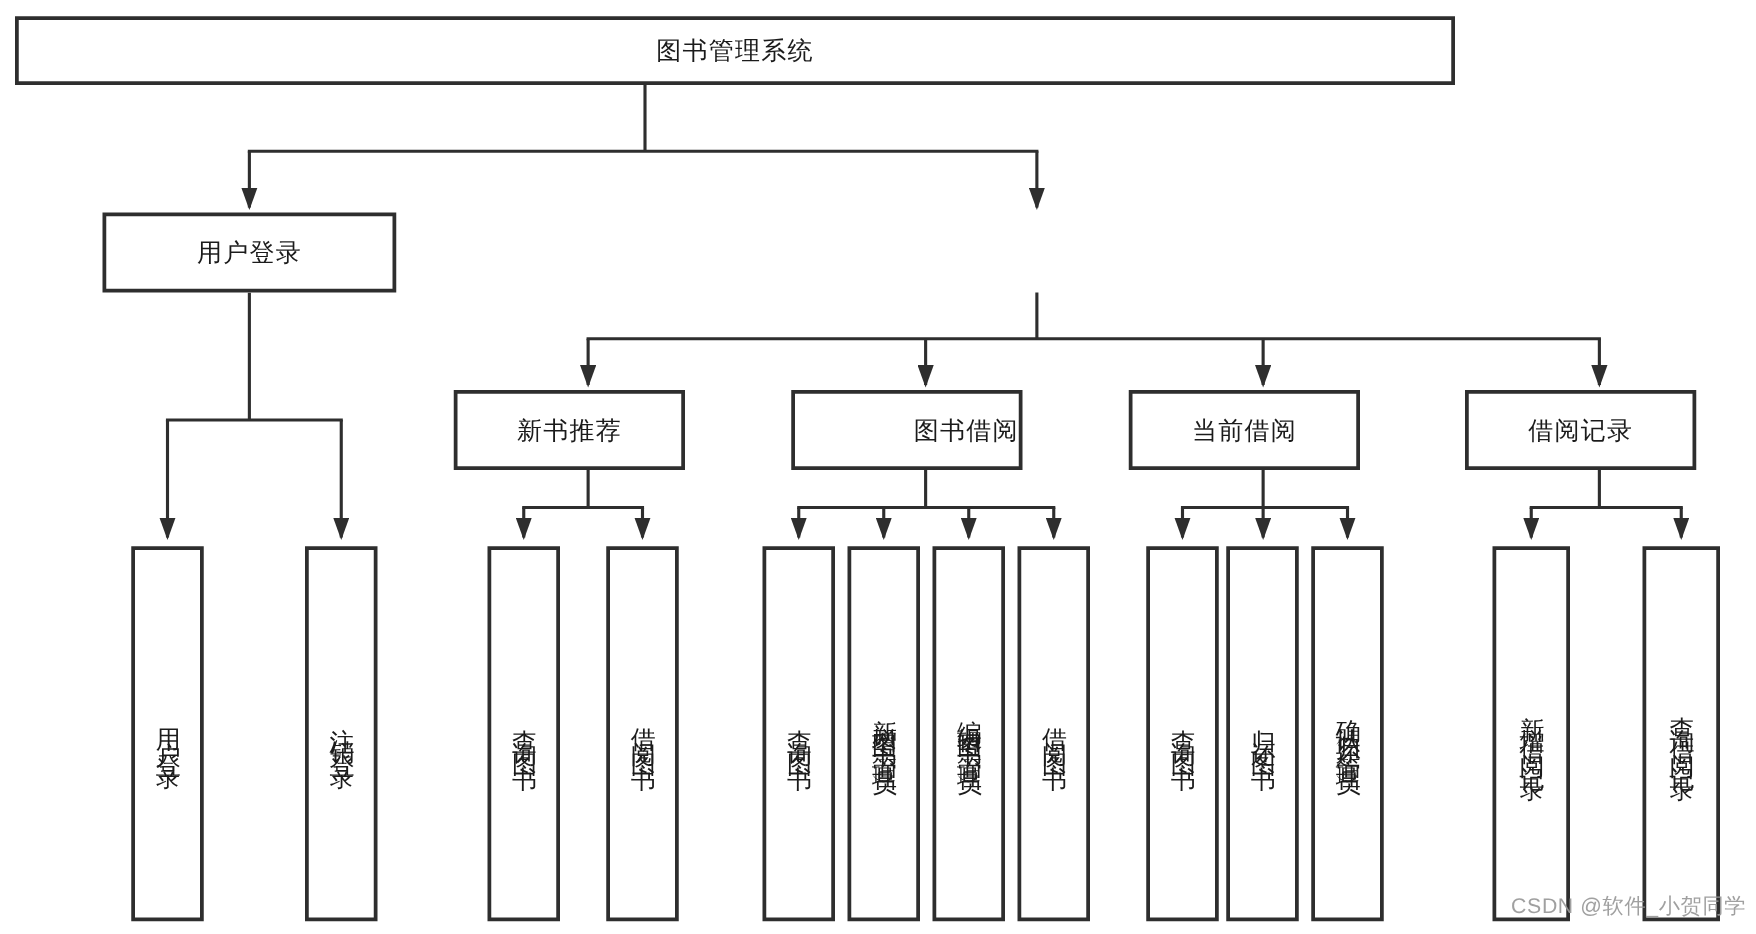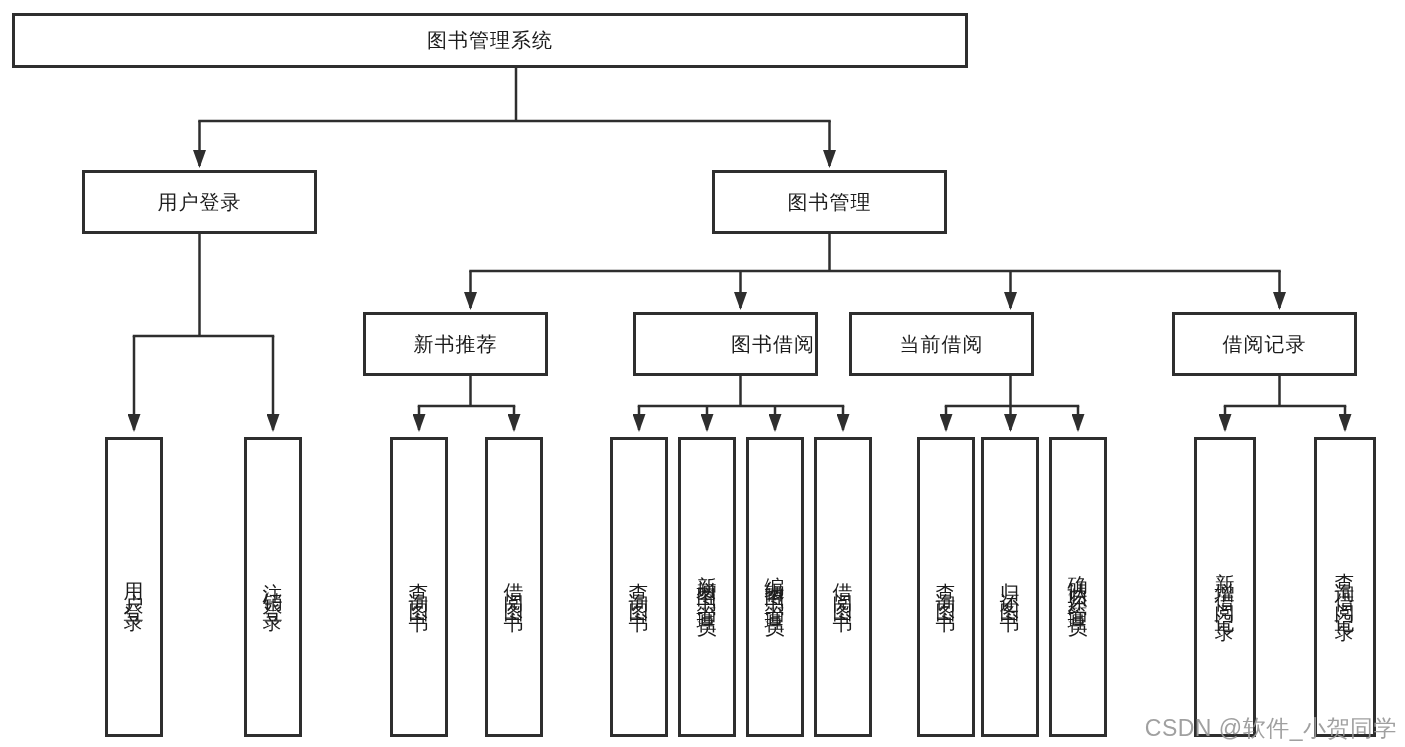--- a/index.html
+++ b/index.html
@@ -32,48 +32,48 @@
   .vnode span {
     writing-mode: vertical-rl;
     text-orientation: mixed;
     font-size: 20px;
     letter-spacing: 10px;
     color: #1b1b1b;
     line-height: 1;
   }
   .vnode span.tight { letter-spacing: 6px; }
   
-  #n-root  { left: 12px;  top: 13px;  width: 956px; height: 55px; }
+  #n-root  { left: 12px;  top: 13px;  width: 1152px; height: 55px; }
   #n-login { left: 82px;  top: 170px; width: 235px;  height: 64px; }
   #n-mgmt  { left: 712px; top: 170px; width: 235px;  height: 64px; }
   .lv3 { top: 312px; width: 185px; height: 64px; }
   #n-recommend { left: 363px; }
   #n-borrow    { left: 633px; justify-content: flex-end; }
-  #n-current   { left: 849px; }
+  #n-current   { left: 903px; }
   #n-records   { left: 1172px; }
   .leaf { top: 437px; width: 58px; height: 300px; }
   #lf-user-login   { left: 105px; }
   #lf-logout       { left: 244px; }
   #lf-query-1      { left: 390px; }
   #lf-borrow-1     { left: 485px; }
   #lf-query-2      { left: 610px; }
   #lf-add-book     { left: 678px; }
   #lf-edit-book    { left: 746px; }
   #lf-borrow-2     { left: 814px; }
   #lf-query-3      { left: 917px; }
   #lf-return-book  { left: 981px; }
   #lf-confirm      { left: 1049px; }
   #lf-add-record   { left: 1194px; width: 62px; }
   #lf-query-record { left: 1314px; width: 62px; }
   #watermark {
     position: absolute;
     right: 8px;
     top: 713px;
     z-index: 3;
-    font-size: 23px;
+    font-size: 17px;
     color: rgba(152,152,152,0.92);
     letter-spacing: 0.5px;
     white-space: nowrap;
   }
 </style>
 </head>
 <body>
 
 <div id="canvas">
 
@@ -127,23 +127,20 @@
     </g>
   </svg>
 
   <div class="node hnode" id="n-root">
     <span>图书管理系统</span>
   </div>
 
   <div class="node hnode" id="n-login">
     <span>用户登录</span>
   </div>
-  <div class="node hnode" id="n-mgmt">
-    <span>图书管理</span>
-  </div>
 
   <div class="node hnode lv3" id="n-recommend">
     <span>新书推荐</span>
   </div>
   <div class="node hnode lv3" id="n-borrow">
     <span>图书借阅</span>
   </div>
   <div class="node hnode lv3" id="n-current">
     <span>当前借阅</span>
   </div>

